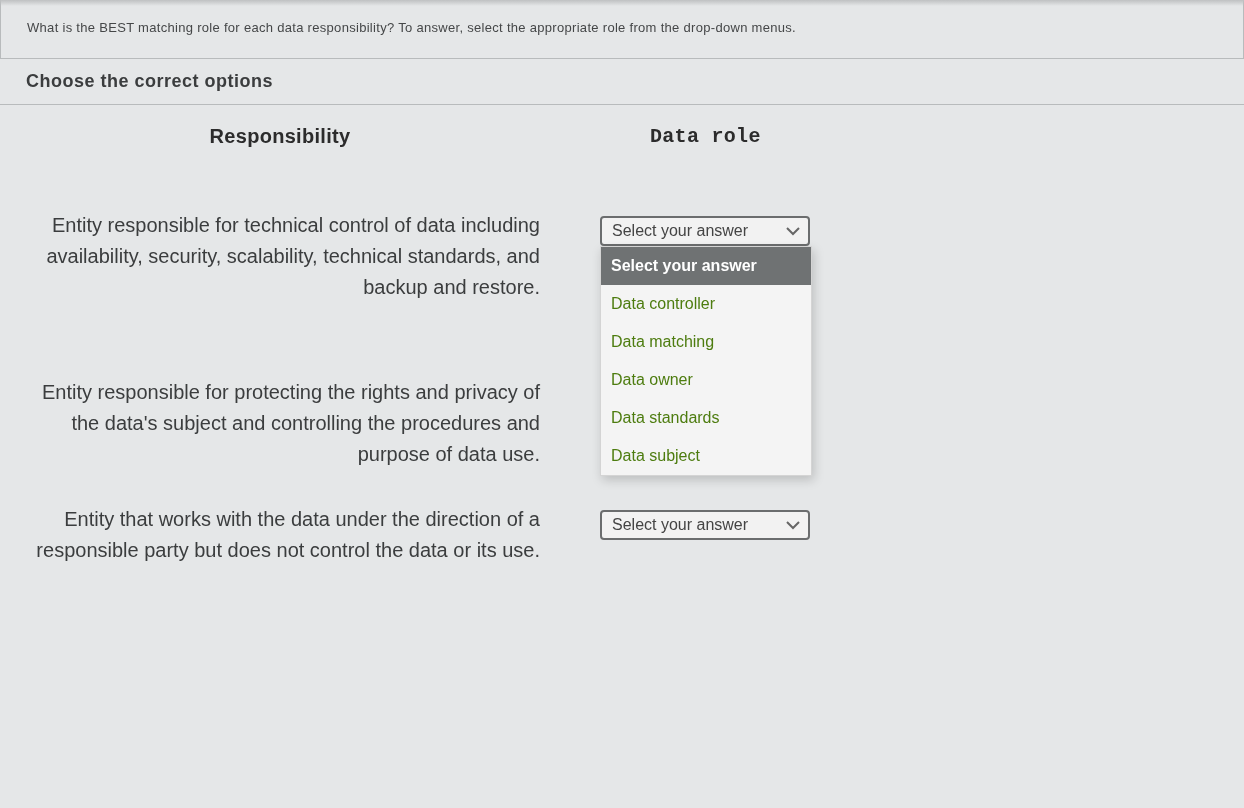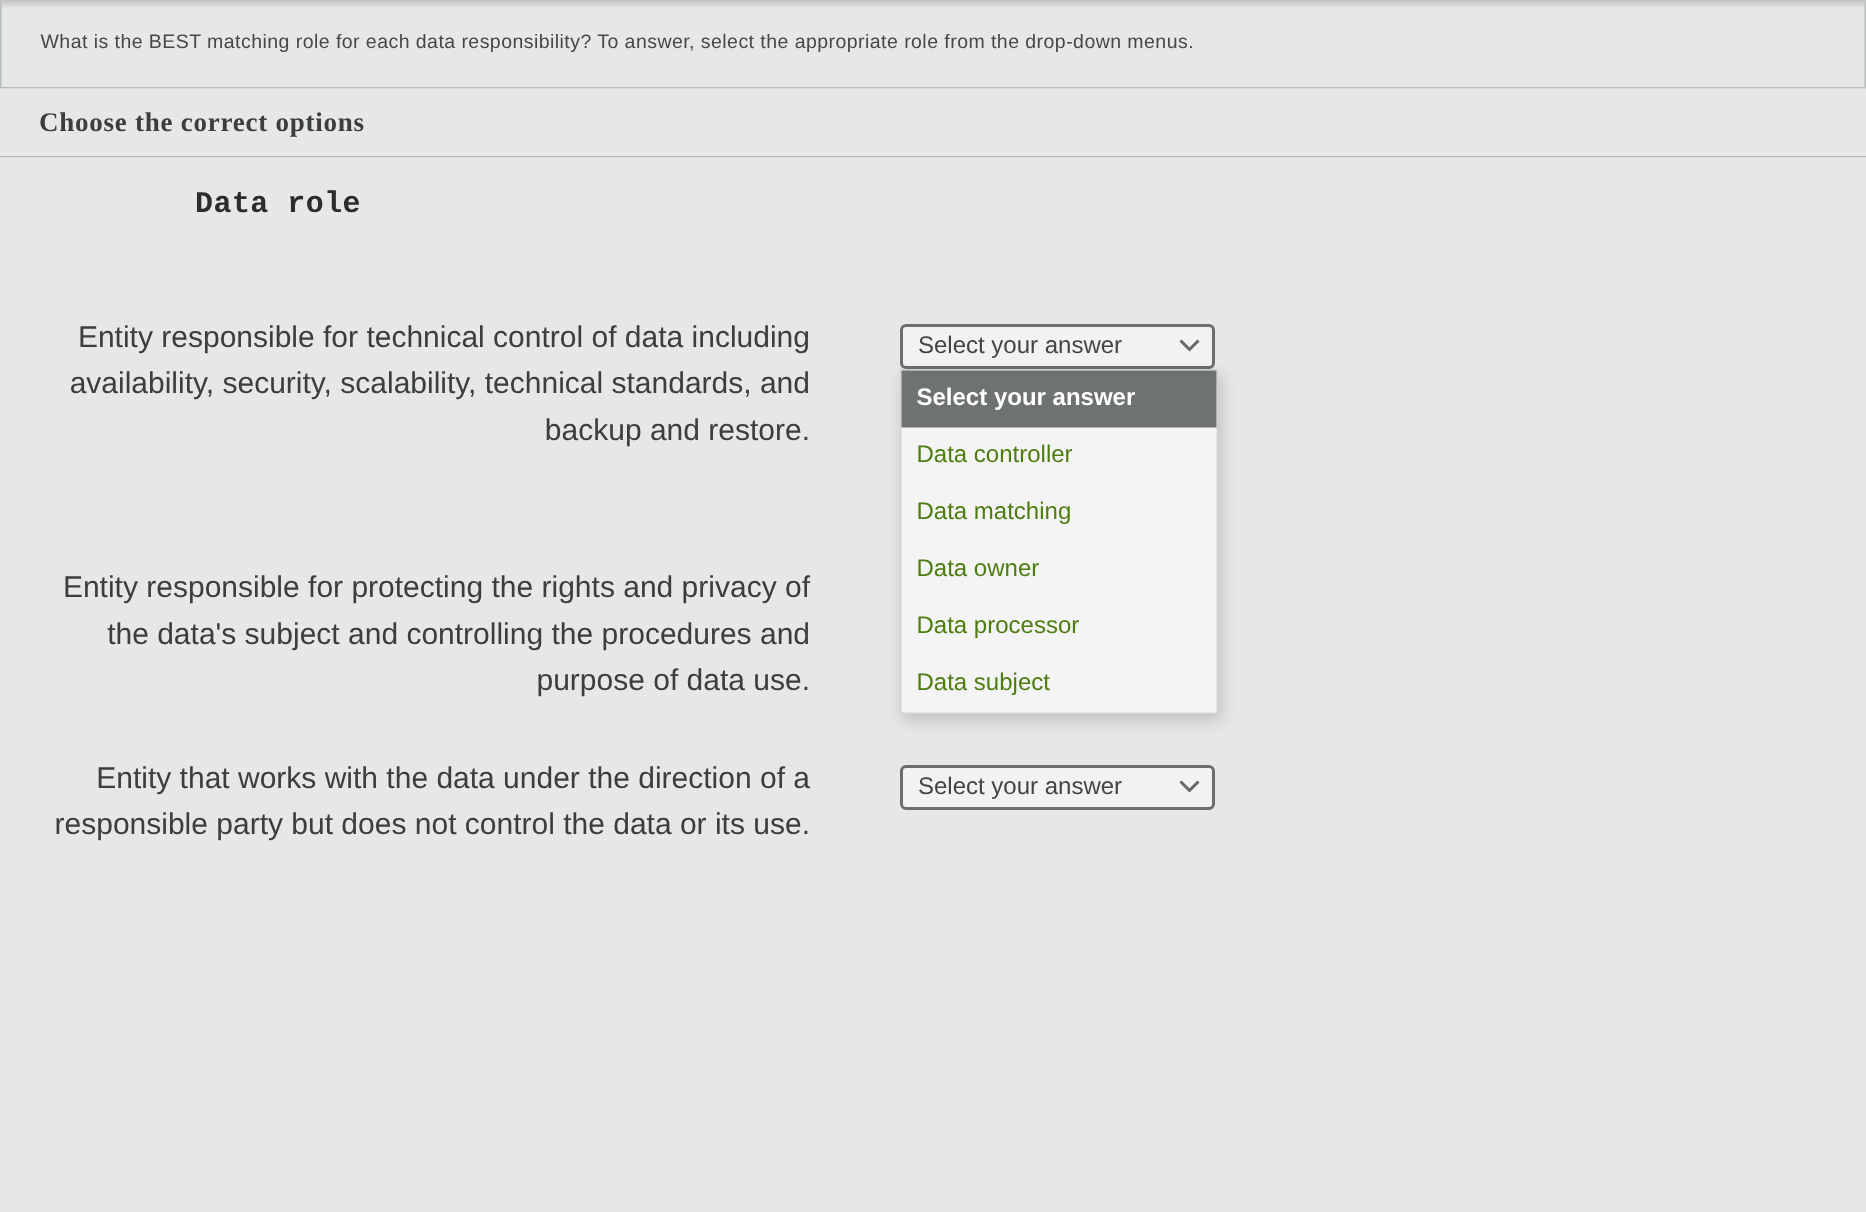--- a/index.html
+++ b/index.html
@@ -28,21 +28,20 @@
     background: #e5e7e8;
   }
   .instruction-block {
     border-bottom: 1px solid #b8bbbc;
     padding: 12px 26px;
     font-size: 18px;
     font-weight: 600;
     color: #3b3d3e;
     letter-spacing: 0.5px;
     background: #e5e7e8;
-    font-family: Liberation Serif, serif;
   }
   .content {
     padding: 20px 20px 30px 20px;
     background: #e5e7e8;
   }
   .columns {
     display: flex;
   }
   .col-left {
     width: 520px;
@@ -129,20 +128,23 @@
 
 <div class="page">
   <div class="shade-top"></div>
 
   <div class="question-block">What is the BEST matching role for each data responsibility? To answer, select the appropriate role from the drop-down menus.</div>
 
   <div class="instruction-block">Choose the correct options</div>
 
   <div class="content">
     <div class="columns">
+      <div class="col-left">
+        <div class="col-head">Responsibility</div>
+      </div>
       <div class="col-right">
         <div class="col-head">Data role</div>
       </div>
     </div>
 
     <div class="row">
       <div class="resp">Entity responsible for technical control of data including availability, security, scalability, technical standards, and backup and restore.</div>
       <div class="role-cell">
         <div class="select-box">
           <span>Select your answer</span>
@@ -150,21 +152,21 @@
             <svg width="14" height="10" viewBox="0 0 14 10">
                 <path d="M1 2 L7 8 L13 2" fill="none" stroke="#666" stroke-width="2"></path>
               </svg>
           </span>
         </div>
         <div class="dropdown-panel">
           <div class="dd-item header-item">Select your answer</div>
           <div class="dd-item">Data controller</div>
           <div class="dd-item">Data matching</div>
           <div class="dd-item">Data owner</div>
-          <div class="dd-item">Data processor</div>
+          <div class="dd-item">Data standards</div>
           <div class="dd-item">Data subject</div>
         </div>
       </div>
     </div>
 
     <div class="row">
       <div class="role-cell"></div>
     </div>
 
     <div class="row">

